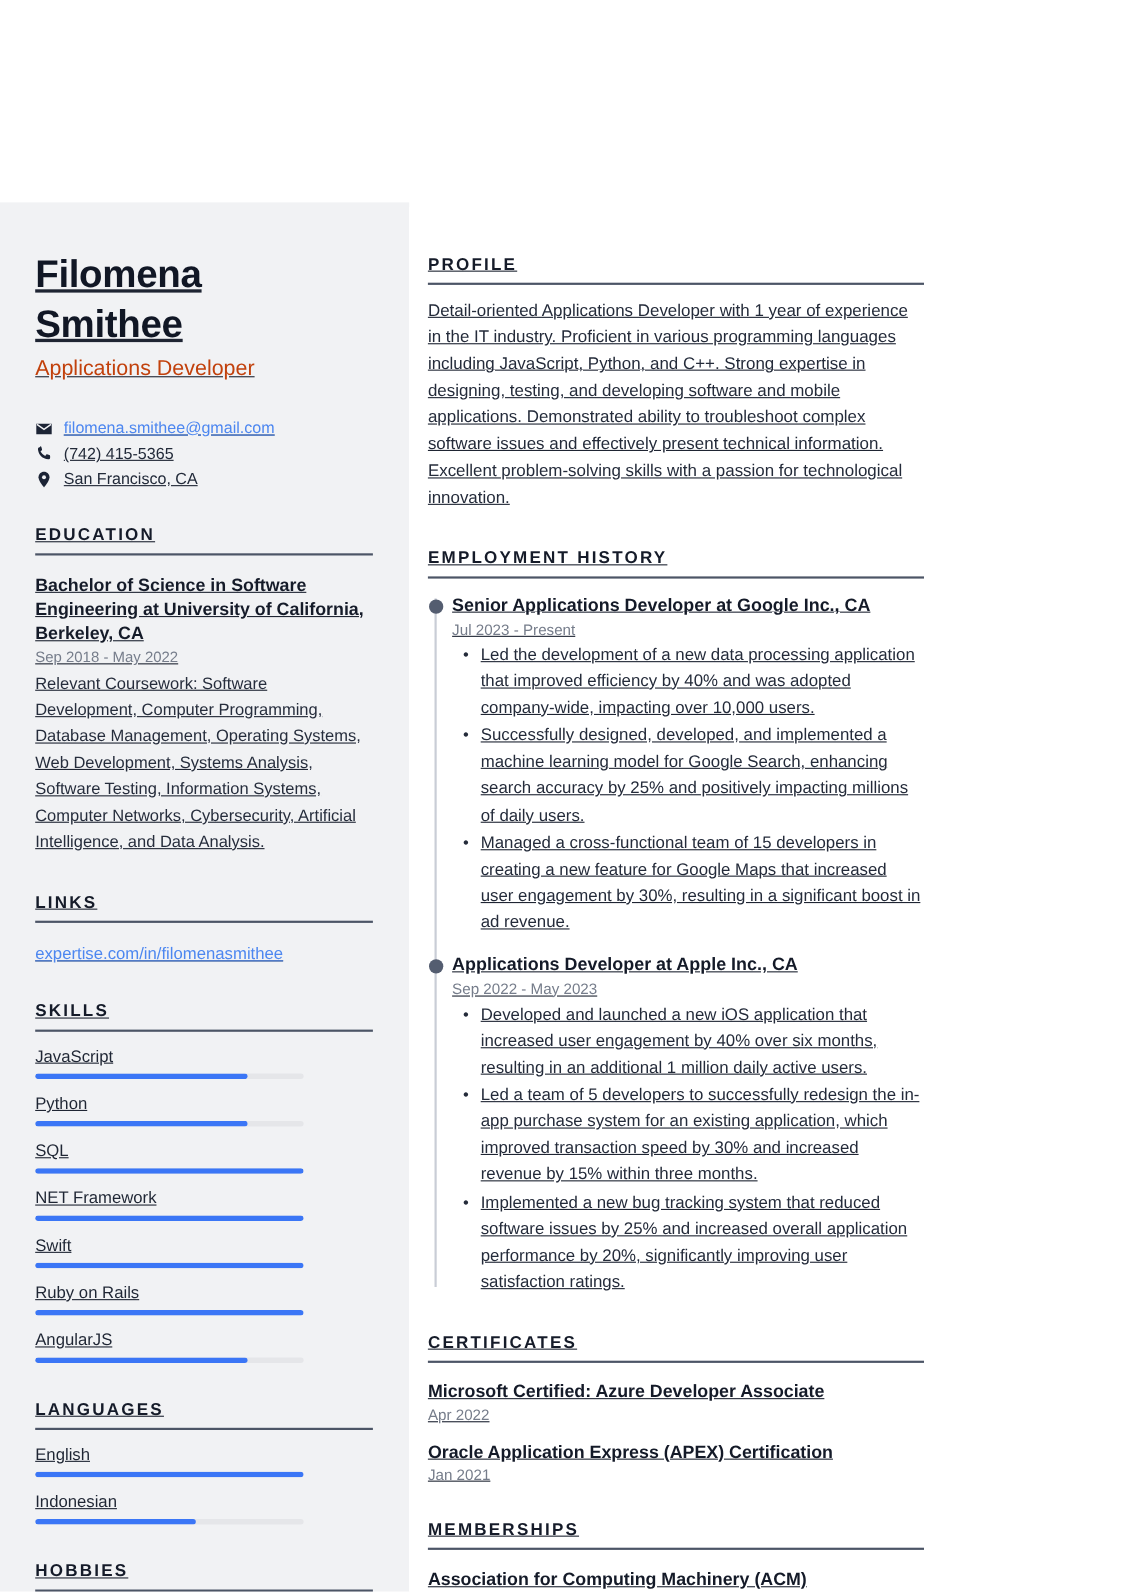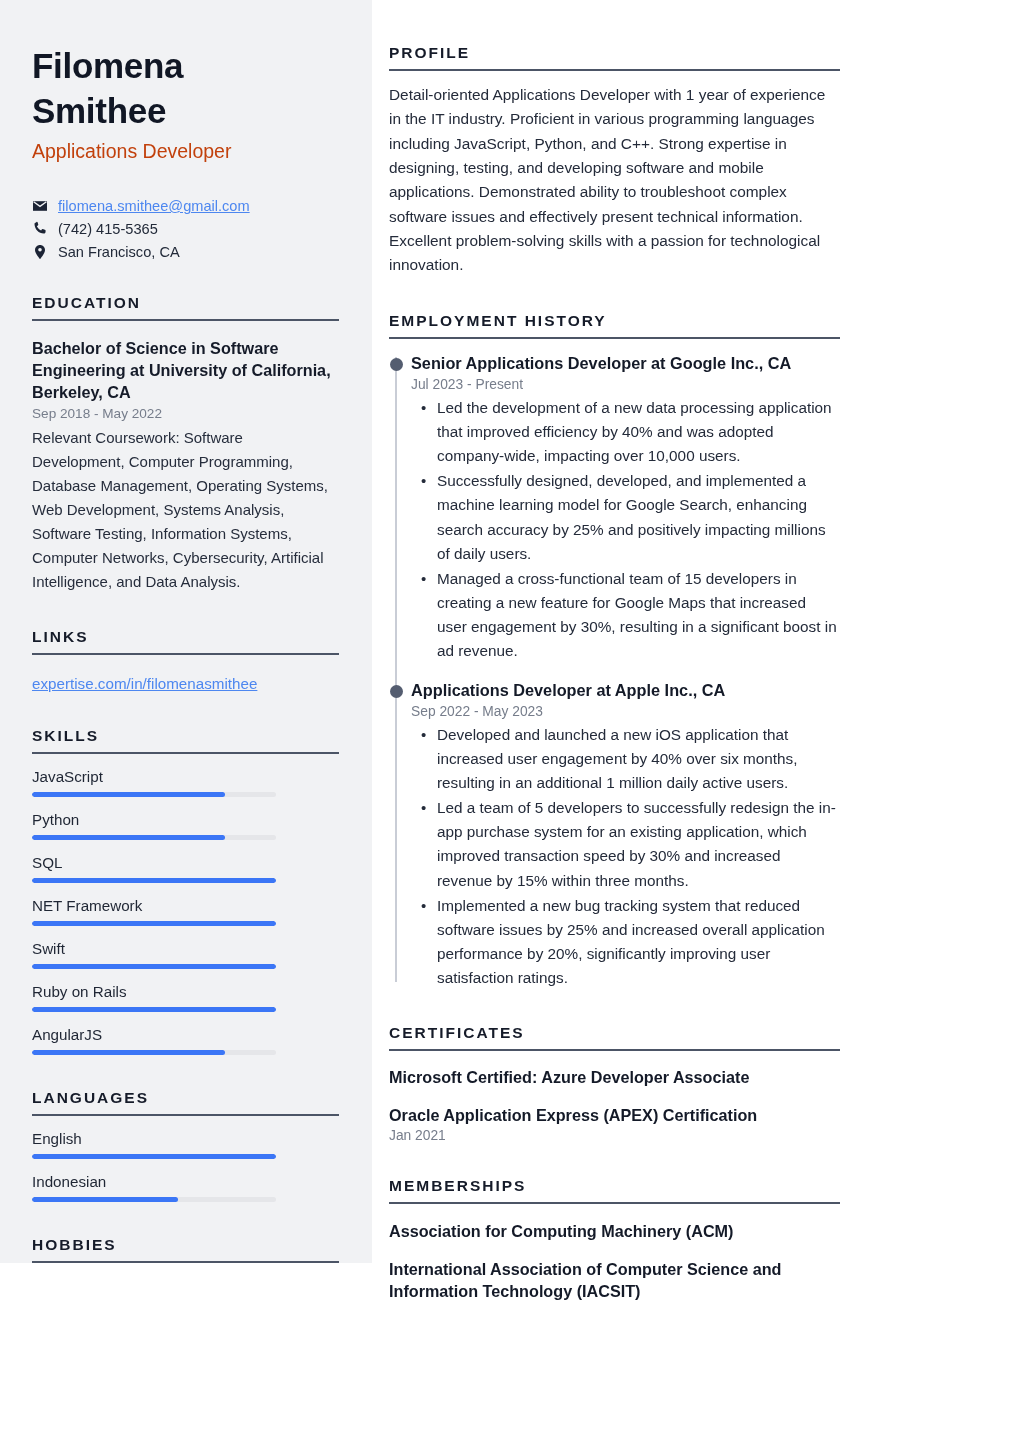--- a/index.html
+++ b/index.html
@@ -11,21 +11,22 @@
     font-family: "Liberation Sans", sans-serif;
     background: #ffffff;
     color: #1f2533;
     overflow: hidden;
   }
   .page {
     position: relative;
     width: 876px;
     height: 1447px;
     display: flex;
-    align-items: flex-start;
+    align-items: flex-end;
+    text-decoration: underline;
   }
 
   
   .sidebar {
     width: 372px;
     flex: 0 0 372px;
     background: #f1f2f4;
     padding: 44px 34px 0 32px;
   }
   .name {
@@ -399,32 +400,32 @@
           </div>
         </div>
     </section>
 
     <section class="sec">
       <div class="sec-head">CERTIFICATES</div>
       <div class="sec-rule"></div>
       <div id="certificates-list">
           <div class="cert-item">
             <div class="cert-name">Microsoft Certified: Azure Developer Associate</div>
+            <div class="cert-date">Apr 2022</div>
           </div>
           <div class="cert-item">
             <div class="cert-name">Oracle Application Express (APEX) Certification</div>
             <div class="cert-date">Jan 2021</div>
           </div>
         </div>
     </section>
 
     <section class="sec">
       <div class="sec-head">MEMBERSHIPS</div>
       <div class="sec-rule"></div>
       <div id="memberships-list">
           <div class="mem-item">Association for Computing Machinery (ACM)</div>
-          <div class="mem-item">International Association of Computer Science and Information Technology (IACSIT)</div>
         </div>
     </section>
 
   </main>
 
 </div>
 
 </body></html>

